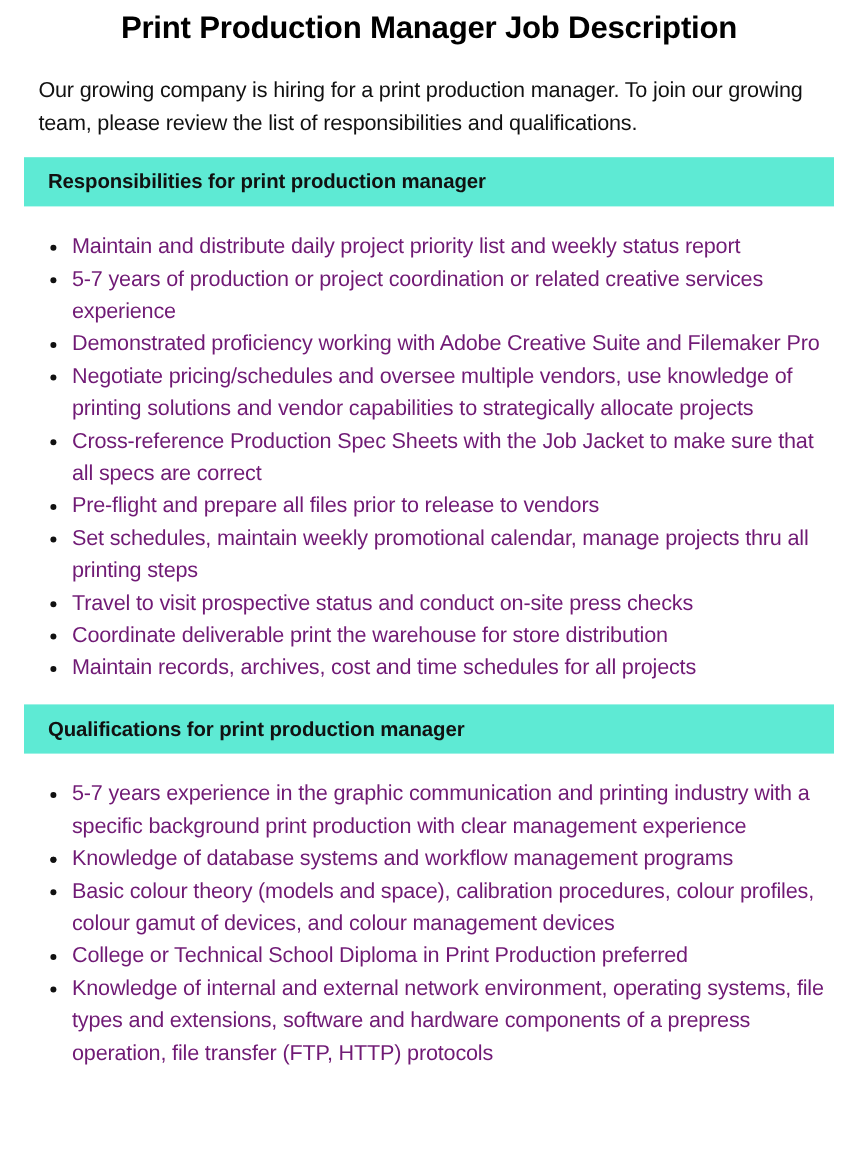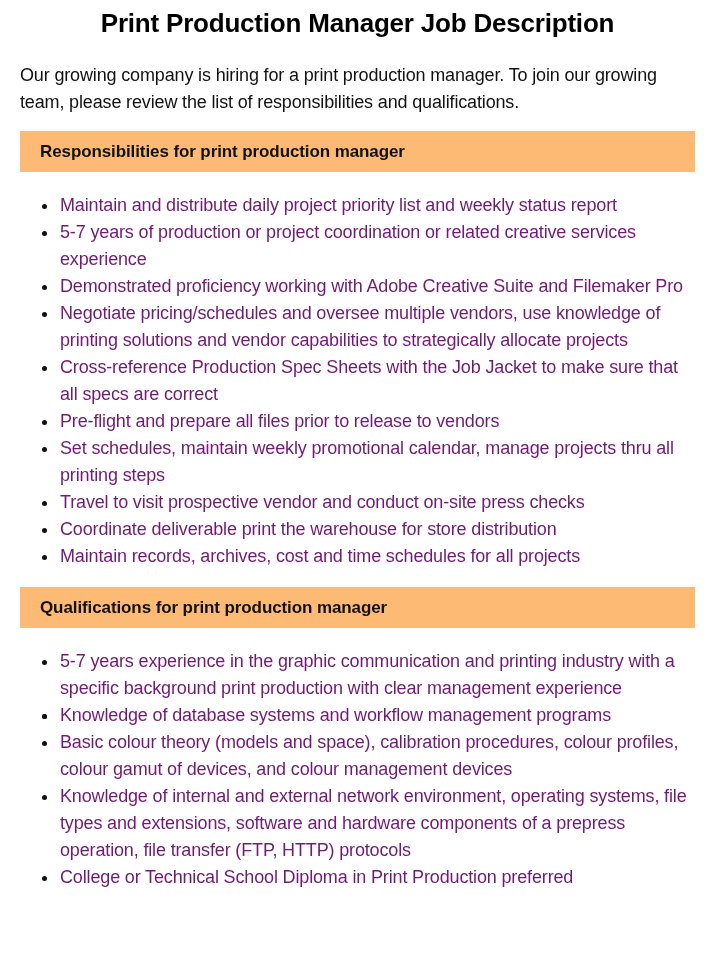--- a/index.html
+++ b/index.html
@@ -26,29 +26,29 @@
       height: 44px;
       line-height: 40px;
       font-size: 26px;
       font-weight: bold;
       text-align: center;
       color: #000000;
       letter-spacing: -0.2px;
       white-space: nowrap;
     }
     .intro {
-      margin: 15px 0 0 0;
+      margin: 15px 0 0 12px;
       font-size: 18px;
       line-height: 27px;
       color: #111111;
       letter-spacing: -0.15px;
     }
     .section-header {
       margin-top: 15px;
-      background: #fdba74;
+      background: #5eead4;
       height: 41px;
       width: 675px;
       box-sizing: border-box;
       padding: 0 20px;
       display: flex;
       align-items: center;
     }
     .section-header h2 {
       margin: 0;
       font-size: 17px;
@@ -93,30 +93,30 @@
   </div>
 
   <ul class="items">
     <li><span class="bullet"></span><span>Maintain and distribute daily project priority list and weekly status report</span></li>
     <li><span class="bullet"></span><span>5-7 years of production or project coordination or related creative services experience</span></li>
     <li><span class="bullet"></span><span>Demonstrated proficiency working with Adobe Creative Suite and Filemaker Pro</span></li>
     <li><span class="bullet"></span><span>Negotiate pricing/schedules and oversee multiple vendors, use knowledge of printing solutions and vendor capabilities to strategically allocate projects</span></li>
     <li><span class="bullet"></span><span>Cross-reference Production Spec Sheets with the Job Jacket to make sure that all specs are correct</span></li>
     <li><span class="bullet"></span><span>Pre-flight and prepare all files prior to release to vendors</span></li>
     <li><span class="bullet"></span><span>Set schedules, maintain weekly promotional calendar, manage projects thru all printing steps</span></li>
-    <li><span class="bullet"></span><span>Travel to visit prospective vendor and conduct on-site press checks</span></li>
+    <li><span class="bullet"></span><span>Travel to visit prospective status and conduct on-site press checks</span></li>
     <li><span class="bullet"></span><span>Coordinate deliverable print the warehouse for store distribution</span></li>
     <li><span class="bullet"></span><span>Maintain records, archives, cost and time schedules for all projects</span></li>
   </ul>
 
   <div class="section-header qual">
     <h2>Qualifications for print production manager</h2>
   </div>
 
   <ul class="items">
     <li><span class="bullet"></span><span>5-7 years experience in the graphic communication and printing industry with a specific background print production with clear management experience</span></li>
     <li><span class="bullet"></span></li>
     <li><span class="bullet"></span><span>Knowledge of database systems and workflow management programs</span></li>
     <li><span class="bullet"></span><span>Basic colour theory (models and space), calibration procedures, colour profiles, colour gamut of devices, and colour management devices</span></li>
+    <li><span class="bullet"></span><span>College or Technical School Diploma in Print Production preferred</span></li>
     <li><span class="bullet"></span><span>Knowledge of internal and external network environment, operating systems, file types and extensions, software and hardware components of a prepress operation, file transfer (FTP, HTTP) protocols</span></li>
-    <li><span class="bullet"></span><span>College or Technical School Diploma in Print Production preferred</span></li>
   </ul>
 </div>
 
 </body></html>

